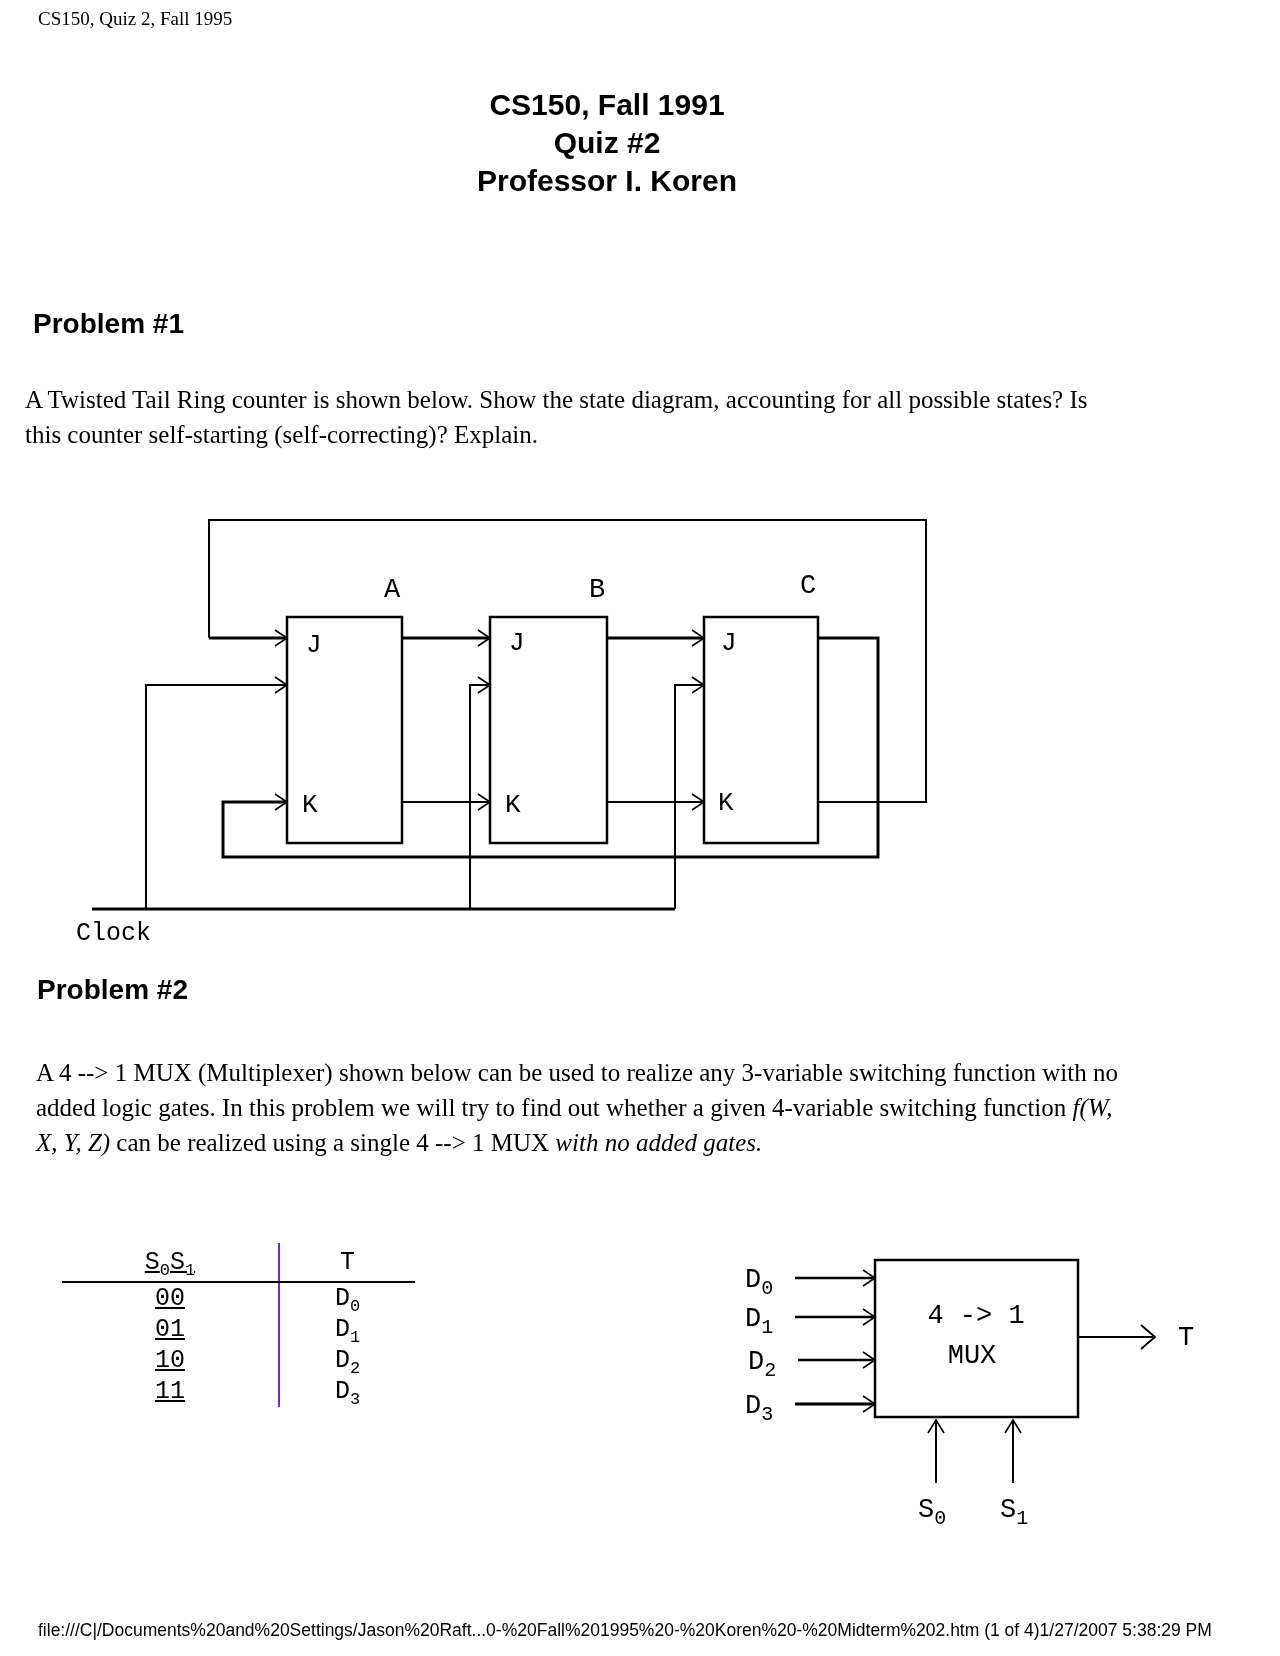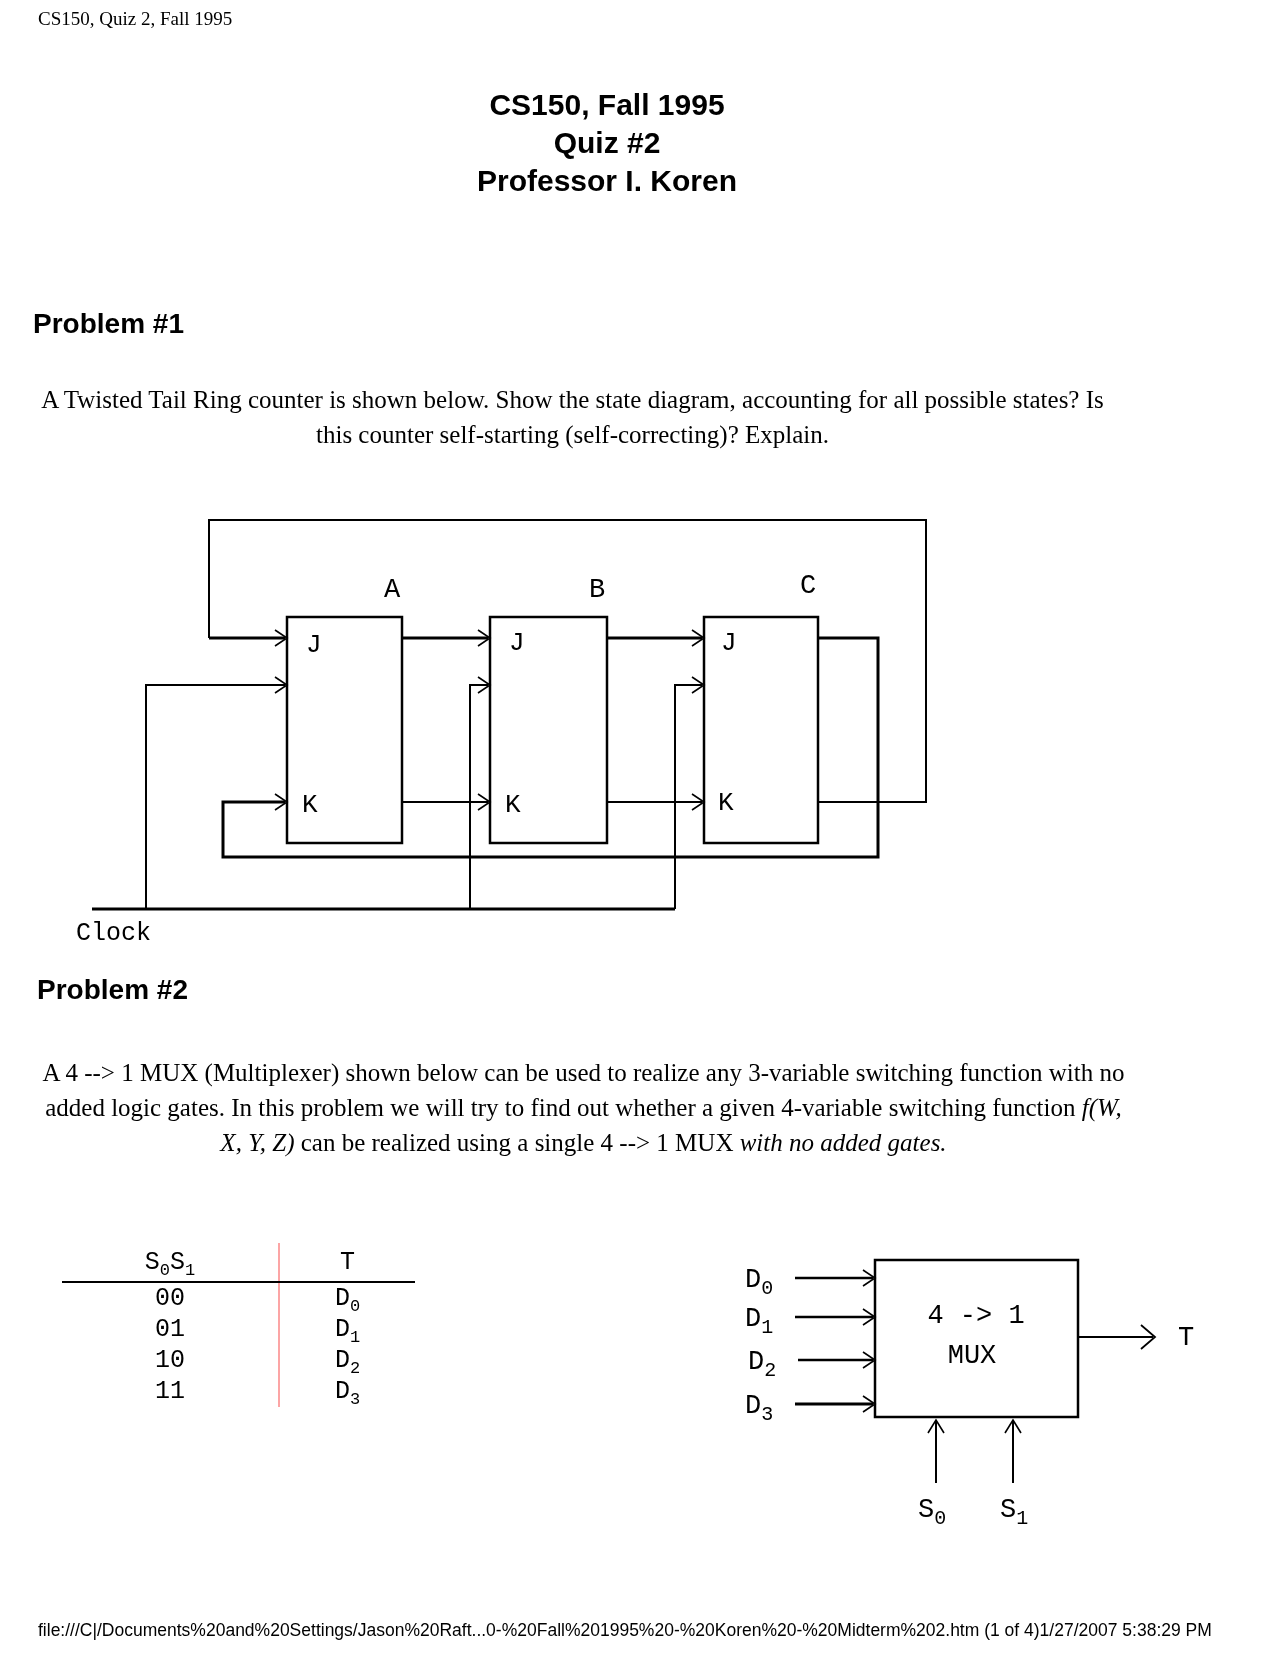--- a/index.html
+++ b/index.html
@@ -17,49 +17,49 @@
     left:0;top:86px;width:1214px;text-align:center;
     font-family:"Liberation Sans",sans-serif;font-weight:bold;
     font-size:30px;line-height:38px;
   }
   .prob-heading{
     left:25px;font-family:"Liberation Sans",sans-serif;font-weight:bold;
     font-size:28px;white-space:nowrap;
   }
   .para{
     left:25px;width:1095px;font-family:"Liberation Serif",serif;
-    font-size:25px;line-height:35px;text-align:center;
+    font-size:25px;line-height:35px;
   }
   .para i{font-style:italic;}
   svg text{font-family:"Liberation Mono",monospace;fill:#000;}
   .mux-table{
     left:62px;top:1243px;width:353px;
     border-collapse:collapse;
     font-family:"Liberation Mono",monospace;font-size:25px;
     table-layout:fixed;
   }
   .mux-table td,.mux-table th{
     border:0;text-align:center;padding:0;font-weight:normal;vertical-align:middle;
   }
   .mux-table th{height:38px;border-bottom:2px solid #000;}
   .mux-table td{height:31px;}
-  .mux-table .c1{width:216px;border-right:2px solid #fca5a5;}
+  .mux-table .c1{width:216px;border-right:2px solid #6d28d9;text-decoration:underline;}
   .mux-table sub{font-size:17px;line-height:0;}
   .footer{
     left:38px;top:1620px;width:1240px;font-size:17.5px;
     font-family:Liberation Sans, sans-serif;white-space:nowrap;
   }
 </style>
 </head>
 <body>
 
 <div class="abs hdr-left">CS150, Quiz 2, Fall 1995</div>
 
 <div class="abs title-block">
-  <div>CS150, Fall 1995</div>
+  <div>CS150, Fall 1991</div>
   <div>Quiz #2</div>
   <div>Professor I. Koren</div>
 </div>
 
 <h2 class="abs prob-heading" style="top:300px;margin:8px;">Problem #1</h2>
 
 <p class="abs para" style="top:382px;margin:0;">A Twisted Tail Ring counter is shown below. Show the state diagram, accounting for all possible states? Is this counter self-starting (self-correcting)? Explain.</p>
 
 <svg class="abs" style="left:60px;top:500px;" width="900" height="460" viewBox="0 0 900 460">
   <g stroke="#000" fill="none">

